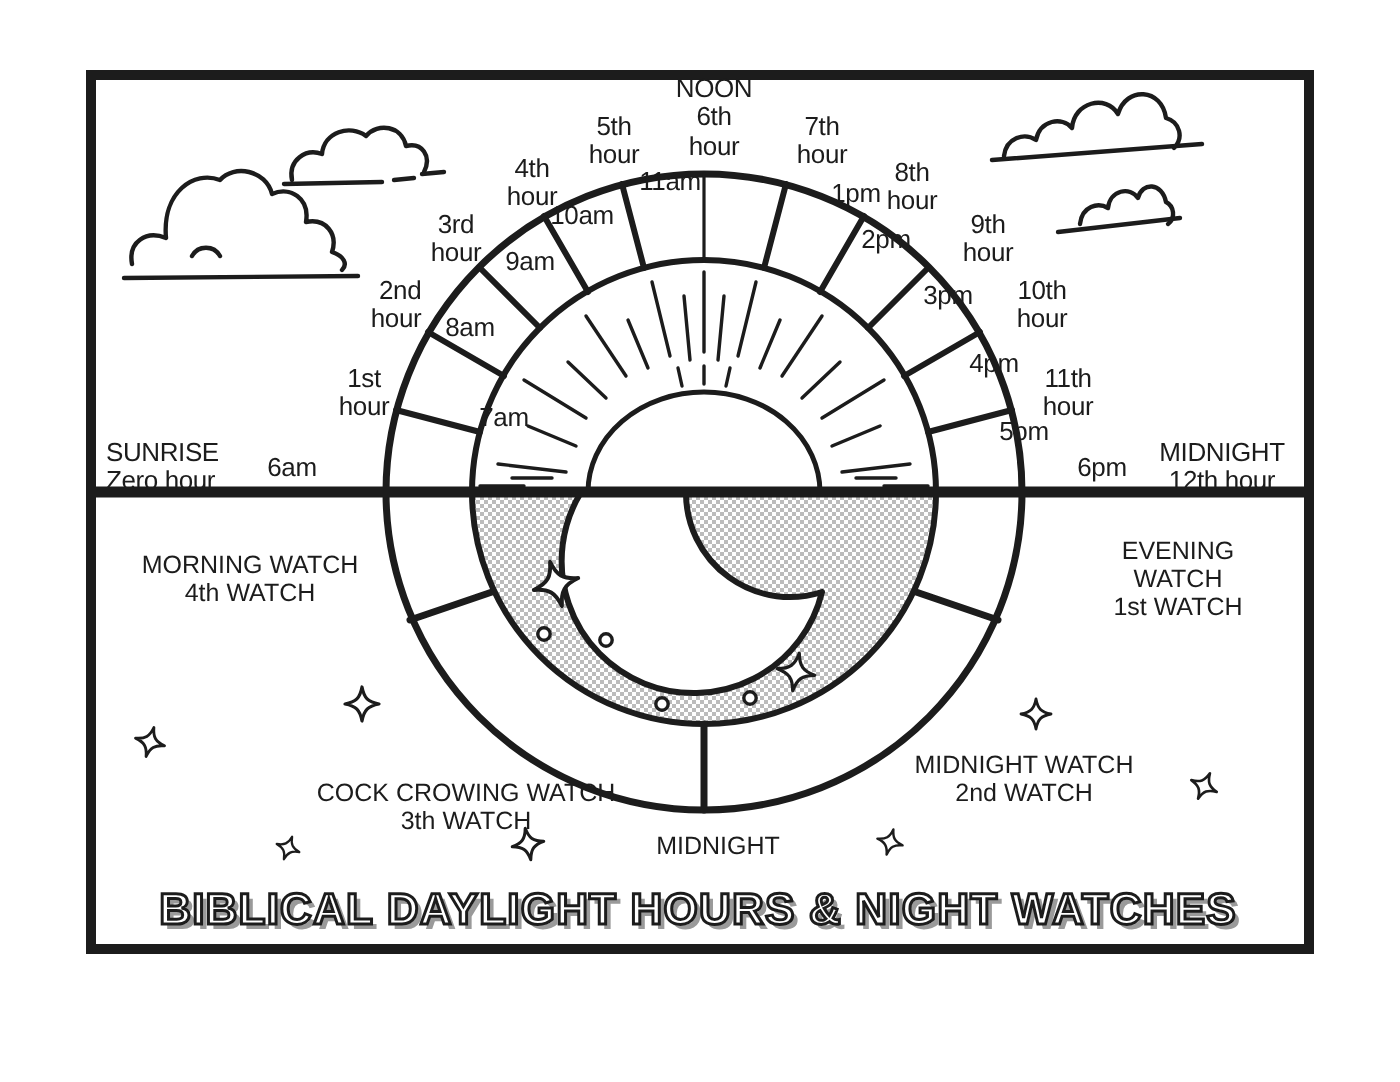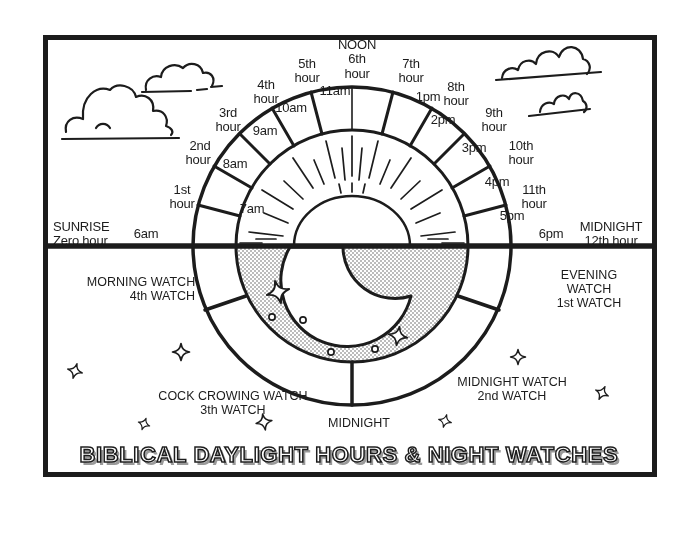--- a/index.html
+++ b/index.html
@@ -175,21 +175,21 @@
   <div class="lbl" style="left:497px; top:182px;">4pm</div>
   <div class="lbl" style="left:512px; top:216px;">5pm</div>
 
   <div class="lbl left-align" style="left:53px; top:234px;">SUNRISE
 Zero hour</div>
   <div class="lbl" style="left:146px; top:234px;">6am</div>
   <div class="lbl" style="left:611px; top:234px;">MIDNIGHT
 12th hour</div>
   <div class="lbl" style="left:551px; top:234px;">6pm</div>
 
-  <div class="lbl watch" style="left:141px; top:290px;text-align:right;">MORNING WATCH
+  <div class="lbl watch" style="left:125px; top:290px;">MORNING WATCH
 4th WATCH</div>
   <div class="lbl watch" style="left:589px; top:290px;">EVENING WATCH
 1st WATCH</div>
   <div class="lbl watch" style="left:204px; top:404px;margin-left:29px;">COCK CROWING WATCH
 3th WATCH</div>
   <div class="lbl watch" style="left:512px; top:390px;">MIDNIGHT WATCH
 2nd WATCH</div>
   <div class="lbl watch" style="left:359px; top:424px;">MIDNIGHT</div>
 
   <div class="banner">BIBLICAL DAYLIGHT HOURS &amp; NIGHT WATCHES</div>

